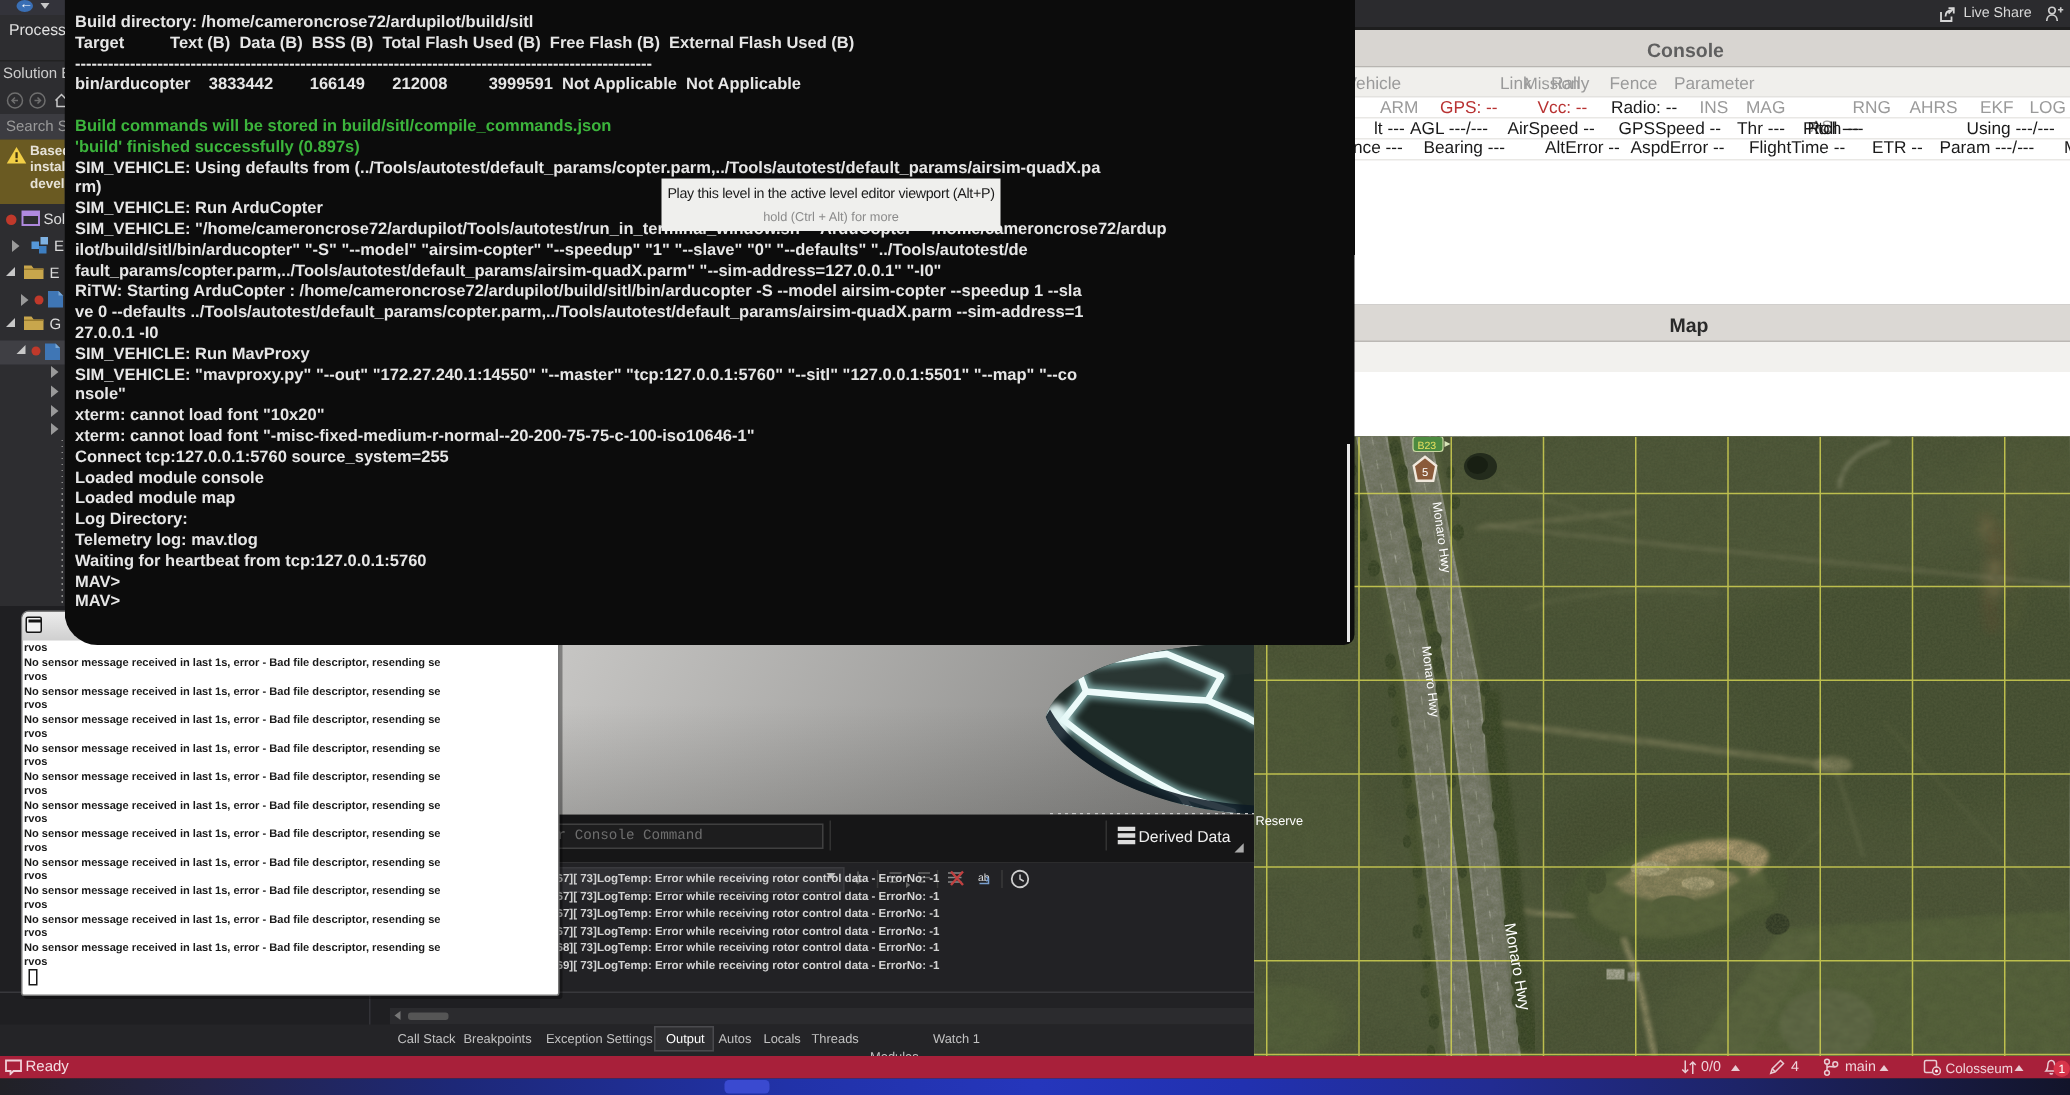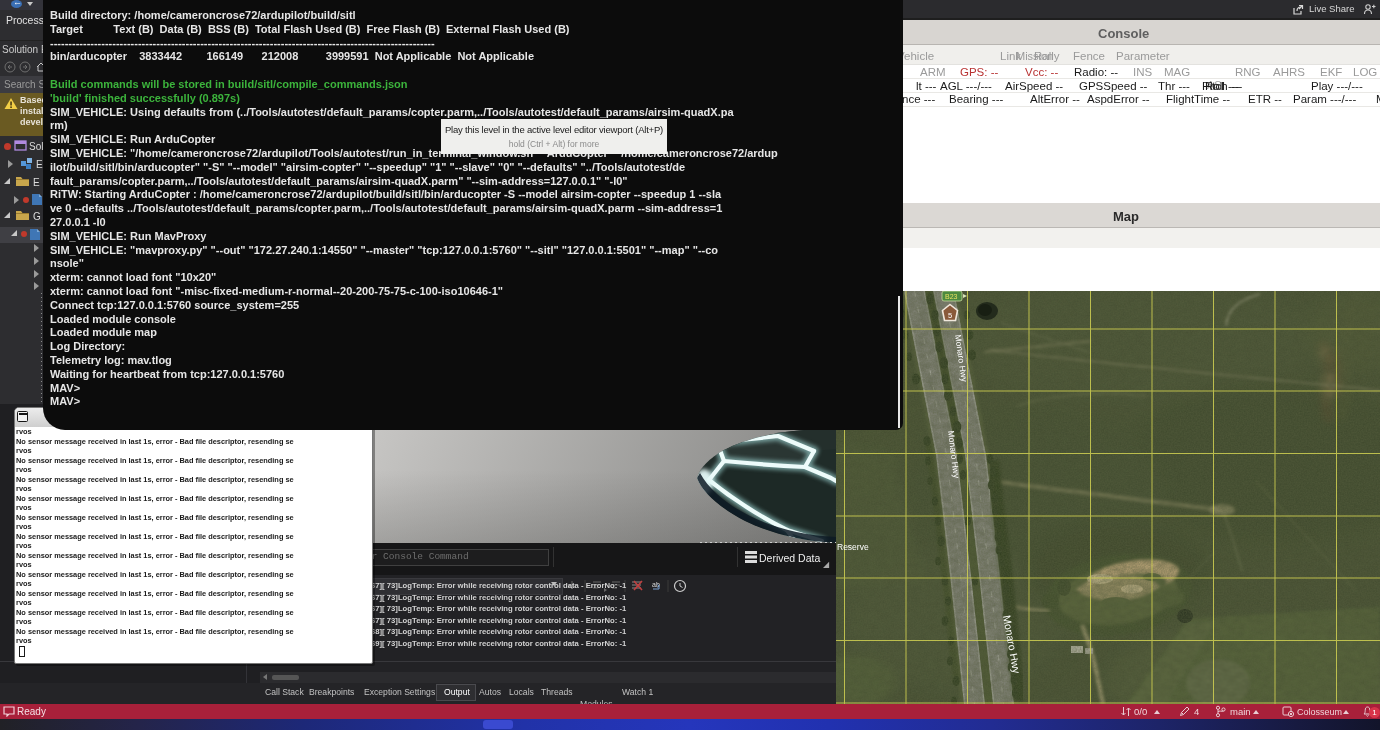--- a/index.html
+++ b/index.html
@@ -212,21 +212,21 @@
 <div class="abs" style="left:1273px;top:66px;color:#9a9a9a;font-size:11.5px;white-space:nowrap">AHRS</div>
 <div class="abs" style="left:1320px;top:66px;color:#9a9a9a;font-size:11.5px;white-space:nowrap">EKF</div>
 <div class="abs" style="left:1353px;top:66px;color:#9a9a9a;font-size:11.5px;white-space:nowrap">LOG</div>
 <div class="abs" style="left:916px;top:79.5px;color:#1a1a1a;font-size:11.5px;white-space:nowrap">lt ---</div>
 <div class="abs" style="left:940px;top:79.5px;color:#1a1a1a;font-size:11.5px;white-space:nowrap">AGL ---/---</div>
 <div class="abs" style="left:1005px;top:79.5px;color:#1a1a1a;font-size:11.5px;white-space:nowrap">AirSpeed --</div>
 <div class="abs" style="left:1079px;top:79.5px;color:#1a1a1a;font-size:11.5px;white-space:nowrap">GPSSpeed --</div>
 <div class="abs" style="left:1158px;top:79.5px;color:#1a1a1a;font-size:11.5px;white-space:nowrap">Thr ---</div>
 <div class="abs" style="left:1205px;top:79.5px;color:#1a1a1a;font-size:11.5px;white-space:nowrap">Roll ---</div>
 <div class="abs" style="left:1202px;top:79.5px;color:#1a1a1a;font-size:11.5px;white-space:nowrap">Pitch ---</div>
-<div class="abs" style="left:1311px;top:79.5px;color:#1a1a1a;font-size:11.5px;white-space:nowrap">Play ---/---</div>
+<div class="abs" style="left:1311px;top:79.5px;color:#1a1a1a;font-size:11.5px;white-space:nowrap">Using ---/---</div>
 <div class="abs" style="left:902px;top:93px;color:#1a1a1a;font-size:11.5px;white-space:nowrap">nce ---</div>
 <div class="abs" style="left:949px;top:93px;color:#1a1a1a;font-size:11.5px;white-space:nowrap">Bearing ---</div>
 <div class="abs" style="left:1030px;top:93px;color:#1a1a1a;font-size:11.5px;white-space:nowrap">AltError --</div>
 <div class="abs" style="left:1087px;top:93px;color:#1a1a1a;font-size:11.5px;white-space:nowrap">AspdError --</div>
 <div class="abs" style="left:1166px;top:93px;color:#1a1a1a;font-size:11.5px;white-space:nowrap">FlightTime --</div>
 <div class="abs" style="left:1248px;top:93px;color:#1a1a1a;font-size:11.5px;white-space:nowrap">ETR --</div>
 <div class="abs" style="left:1293px;top:93px;color:#1a1a1a;font-size:11.5px;white-space:nowrap">Param ---/---</div>
 <div class="abs" style="left:1376px;top:93px;color:#1a1a1a;font-size:11.5px;white-space:nowrap">M</div>
 <div class="abs" style="left:898px;top:64px;width:482px;height:1px;background:#e3e2df"></div>
 <div class="abs" style="left:898px;top:78px;width:482px;height:1px;background:#e9e8e5"></div>

